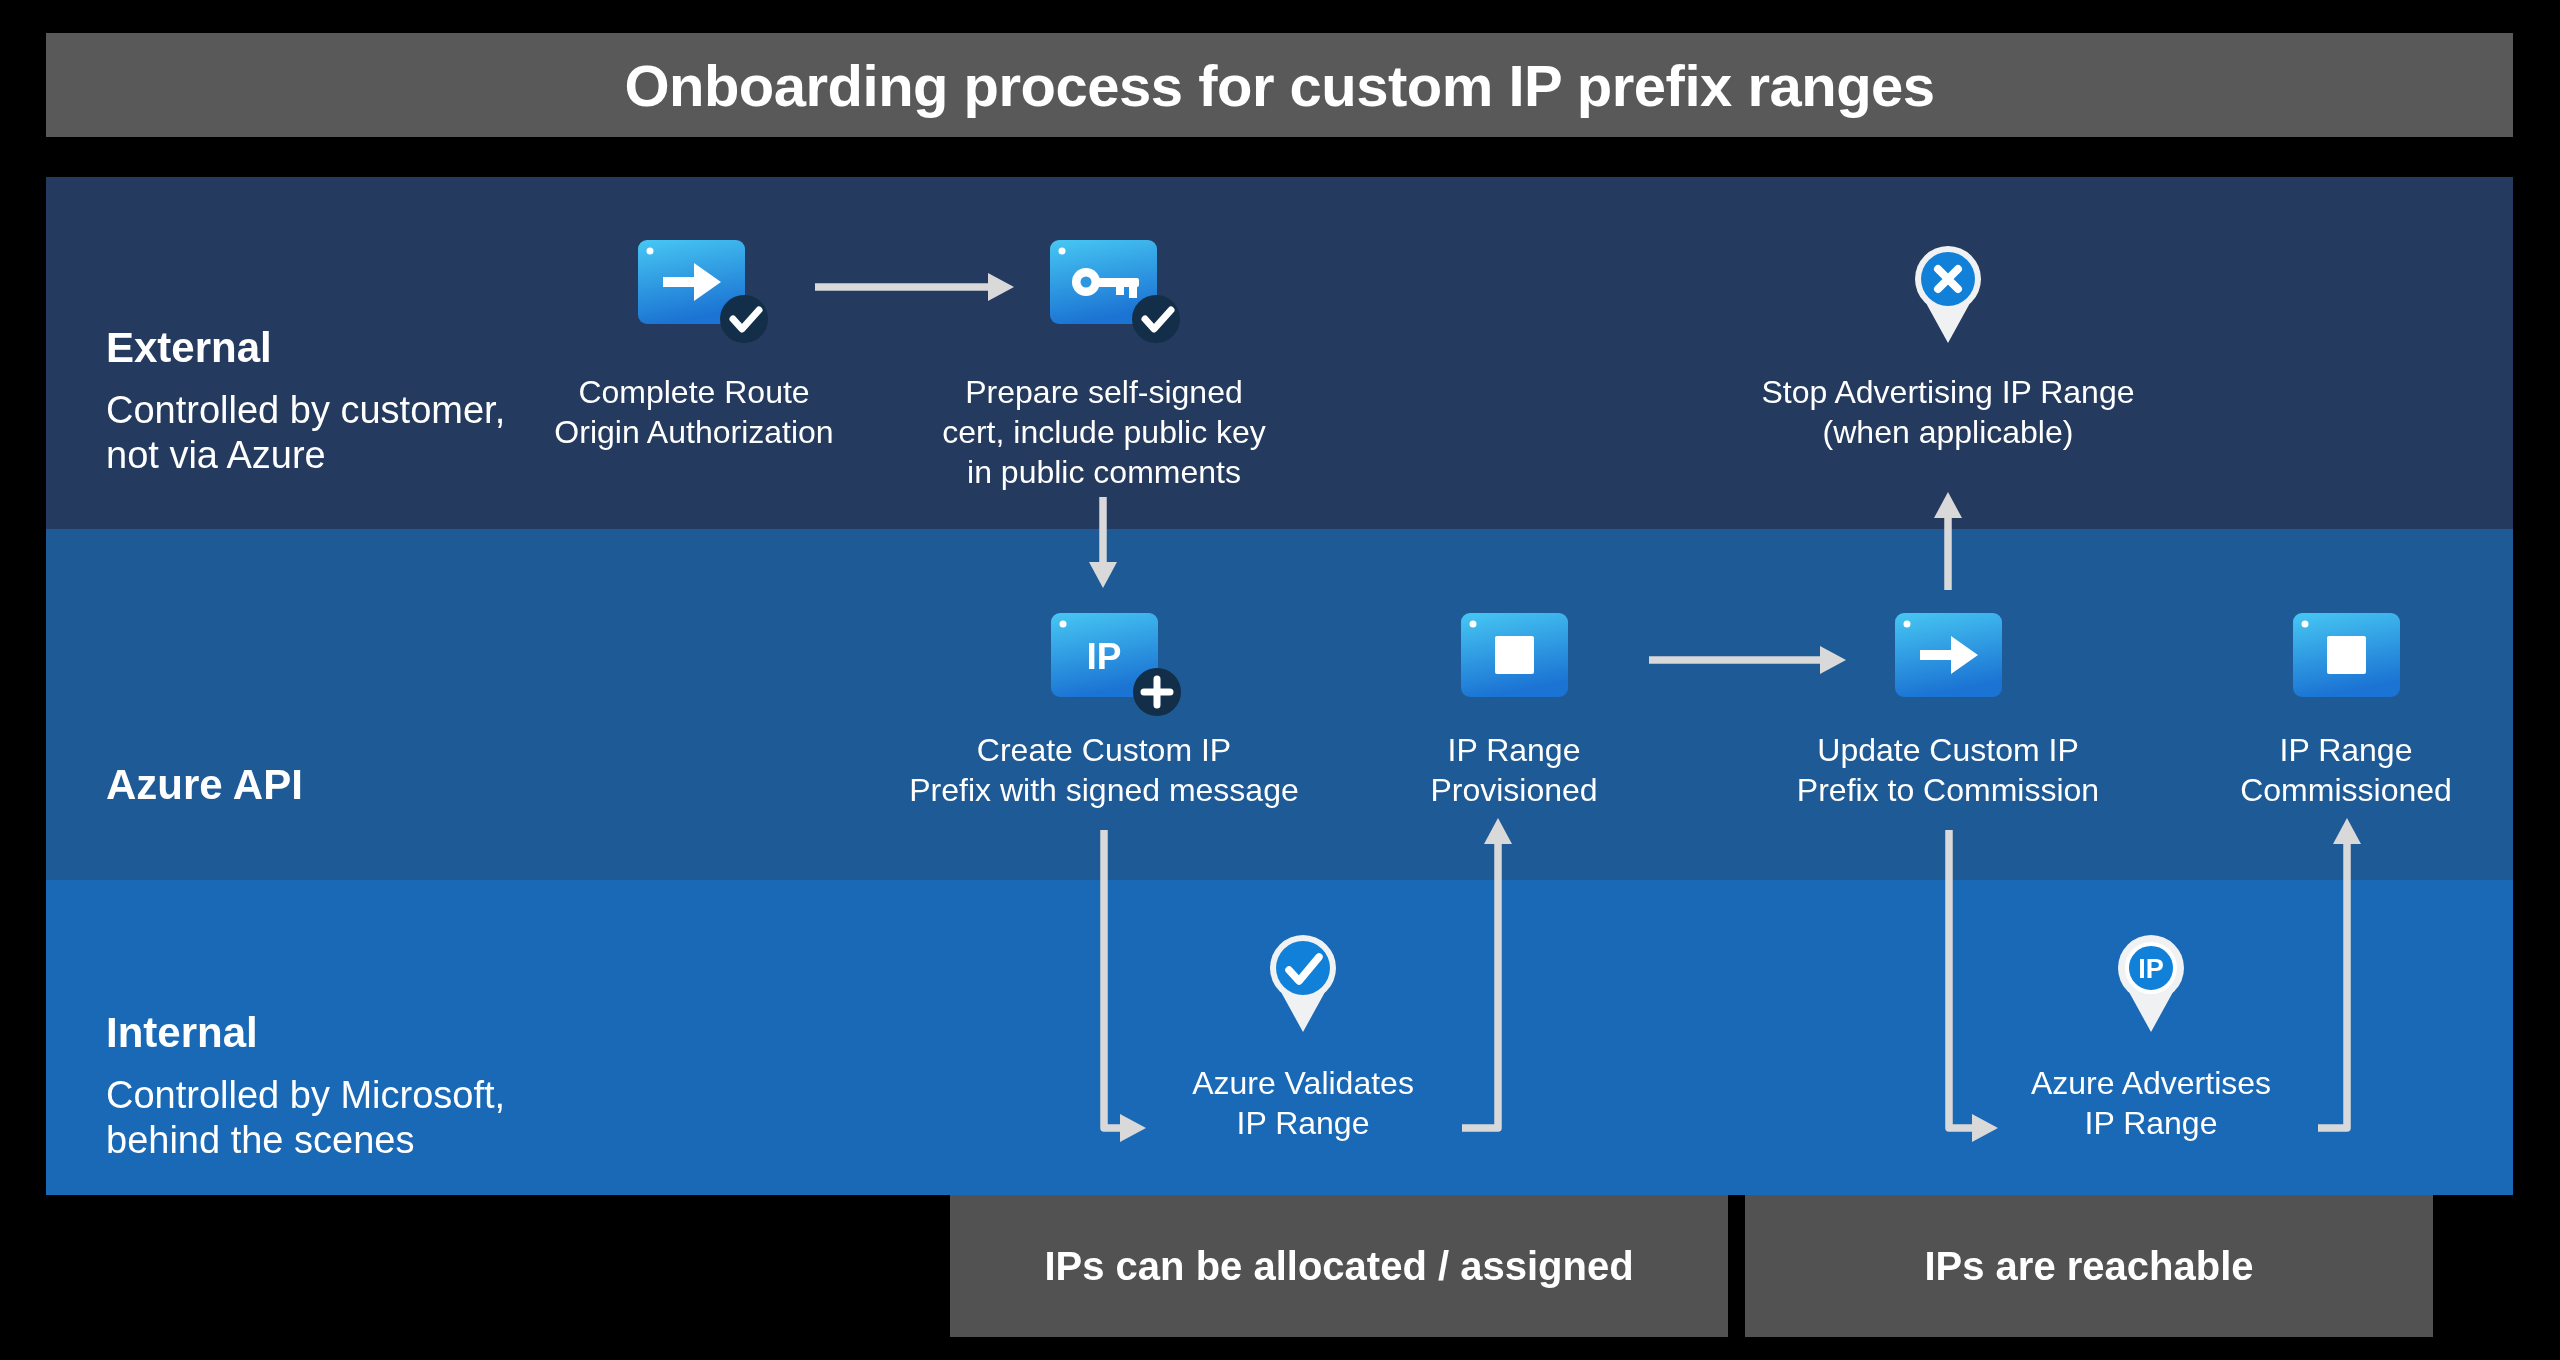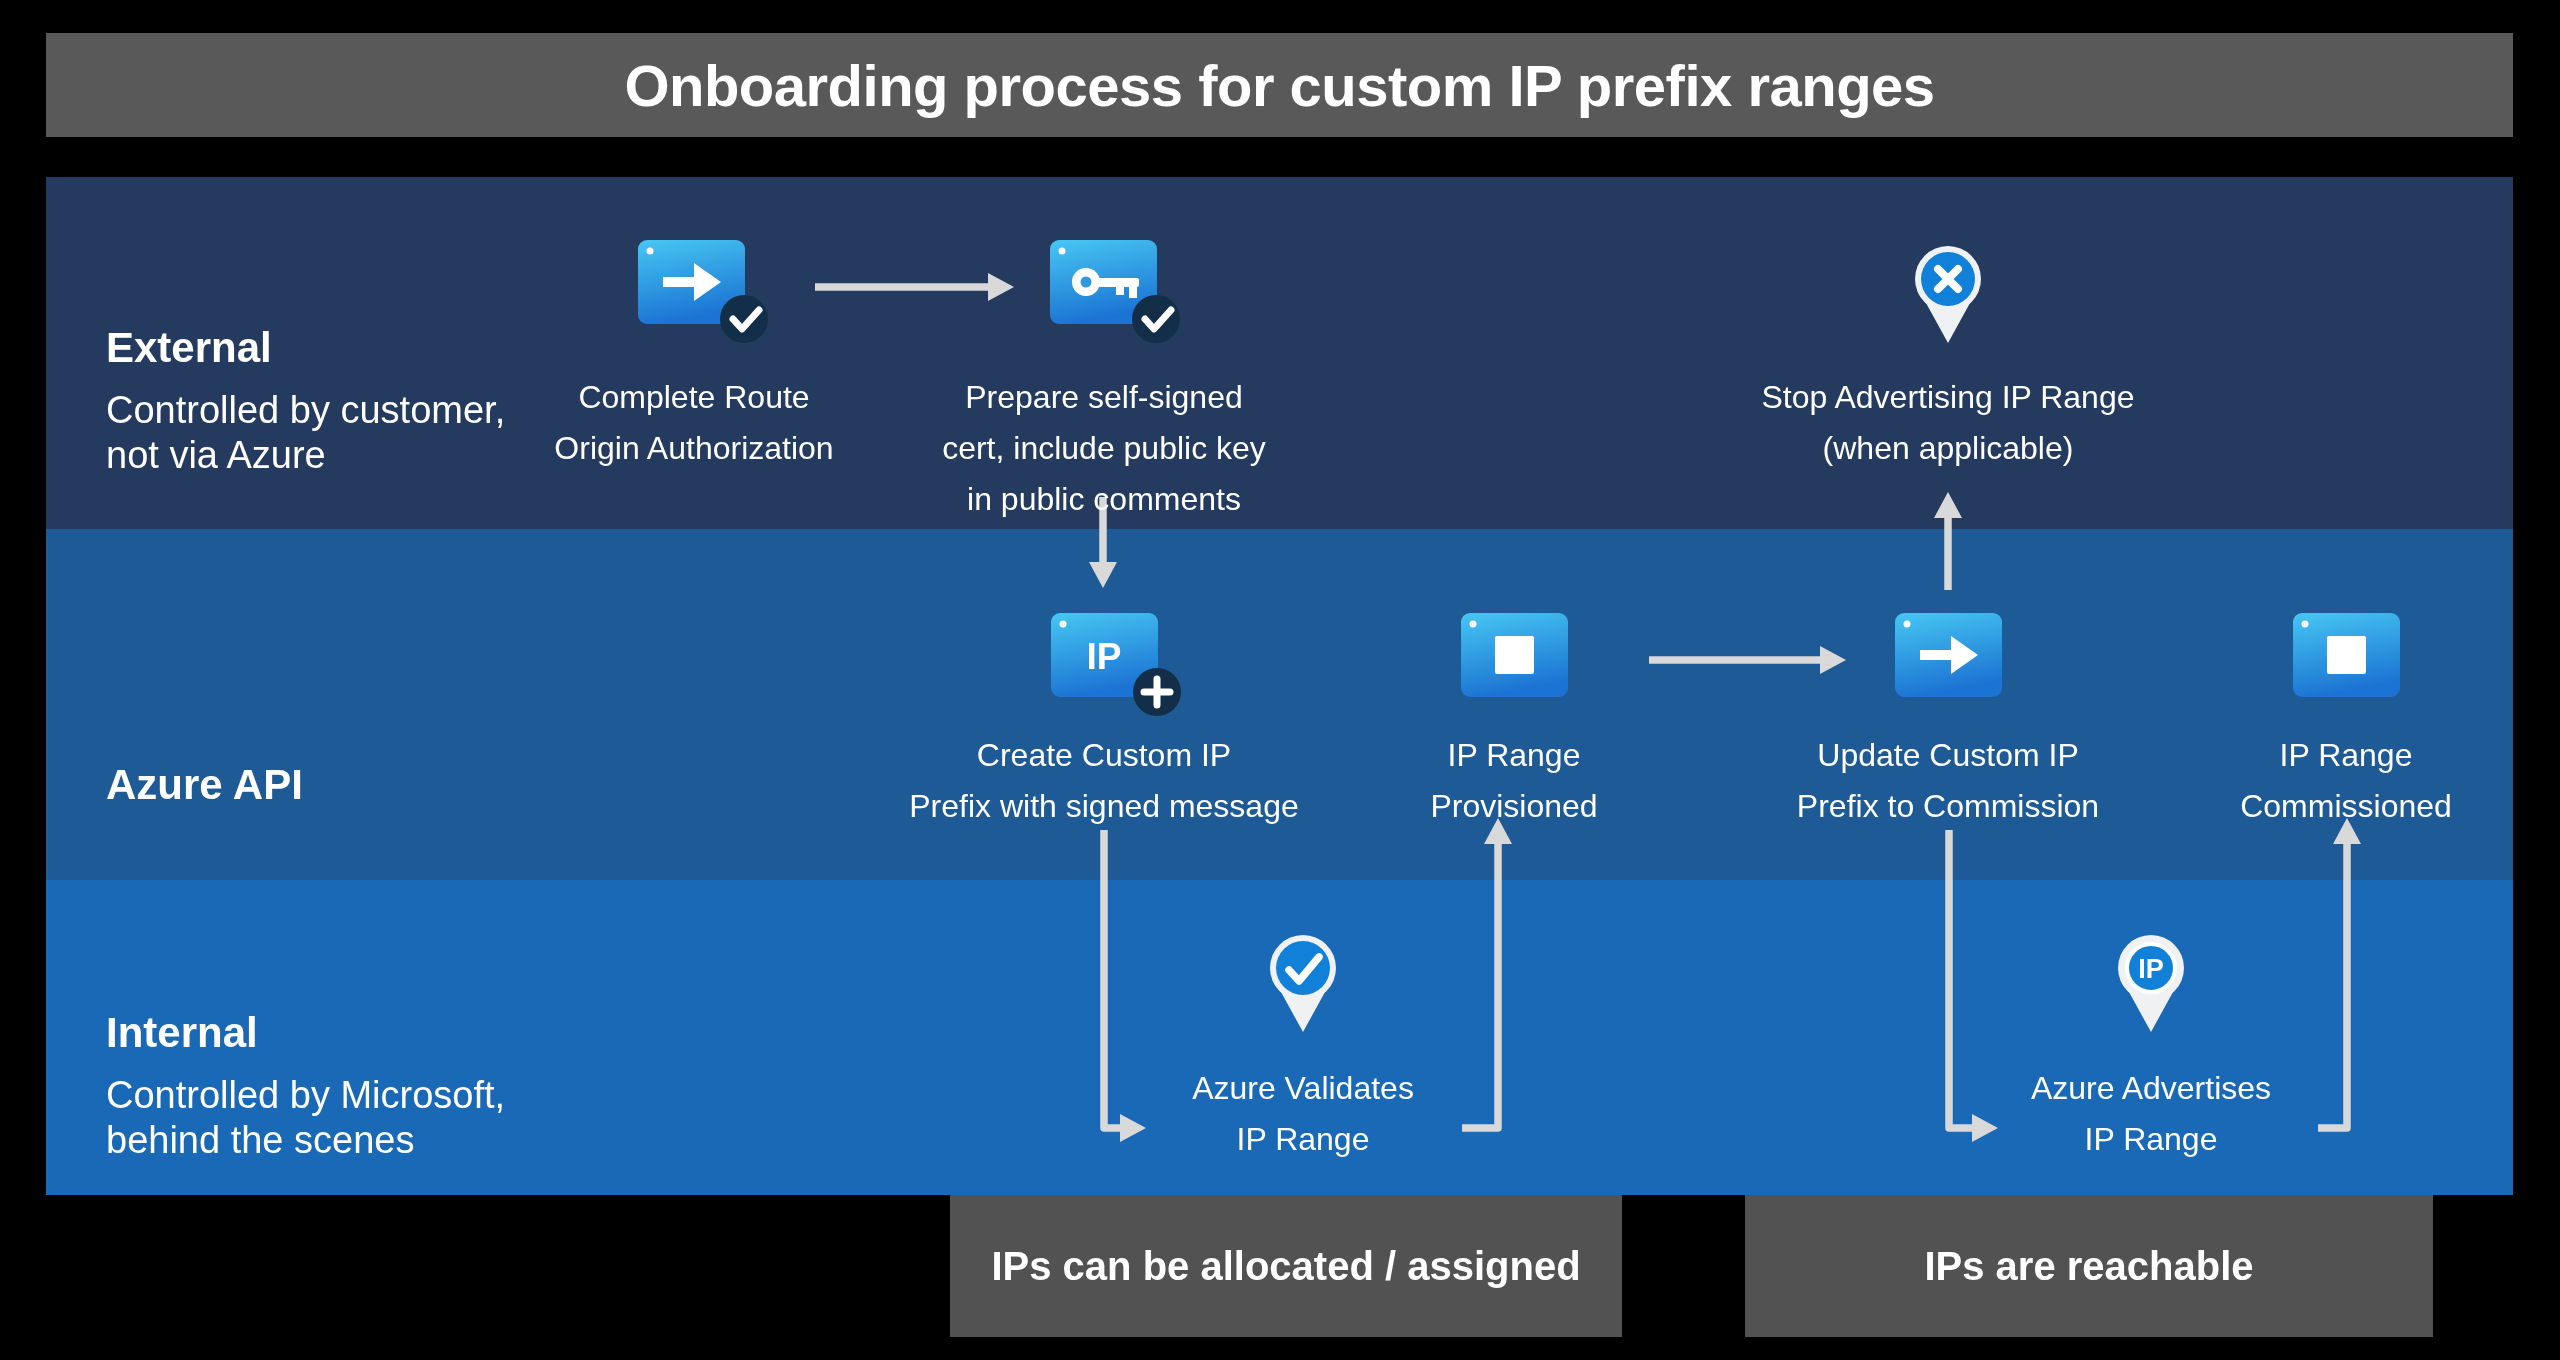--- a/index.html
+++ b/index.html
@@ -17,25 +17,25 @@
   .band-azure{top:529px;height:351px;background:#1E5A96;}
   .band-internal{top:880px;height:315px;background:#1969B6;}
   
   .rowlabel{left:106px;width:560px;display:flex;flex-direction:column;justify-content:center;margin-top:48px;}
   .rowlabel .heading{font-size:42px;font-weight:600;margin:0 0 16px 0;}
   .rowlabel .desc{font-size:38px;line-height:45px;font-weight:400;white-space:pre-line;margin:0;}
   .rl-external{top:177px;height:352px;}
   .rl-azure{top:529px;height:432px;}
   .rl-internal{top:880px;height:315px;}
   
-  .node-label{font-size:32px;line-height:51px;text-align:center;white-space:pre-line;width:520px;}
+  .node-label{font-size:32px;line-height:40px;text-align:center;white-space:pre-line;width:520px;}
   
   .footer-bar{top:1195px;height:142px;background:#525252;display:flex;align-items:center;justify-content:center;}
   .footer-bar span{font-size:40px;font-weight:600;}
-  .bar-allocated{left:950px;width:672px;justify-content:center;}
+  .bar-allocated{left:950px;width:778px;justify-content:center;}
   .bar-reachable{left:1745px;width:688px;}
   
   .icon{display:block;}
   svg text{font-family:"Liberation Sans","DejaVu Sans",sans-serif;}
   .arrows{left:0;top:0;pointer-events:none;}
 </style>
 </head>
 <body>
 
 <svg width="0" height="0" style="position:absolute" aria-hidden="true">

